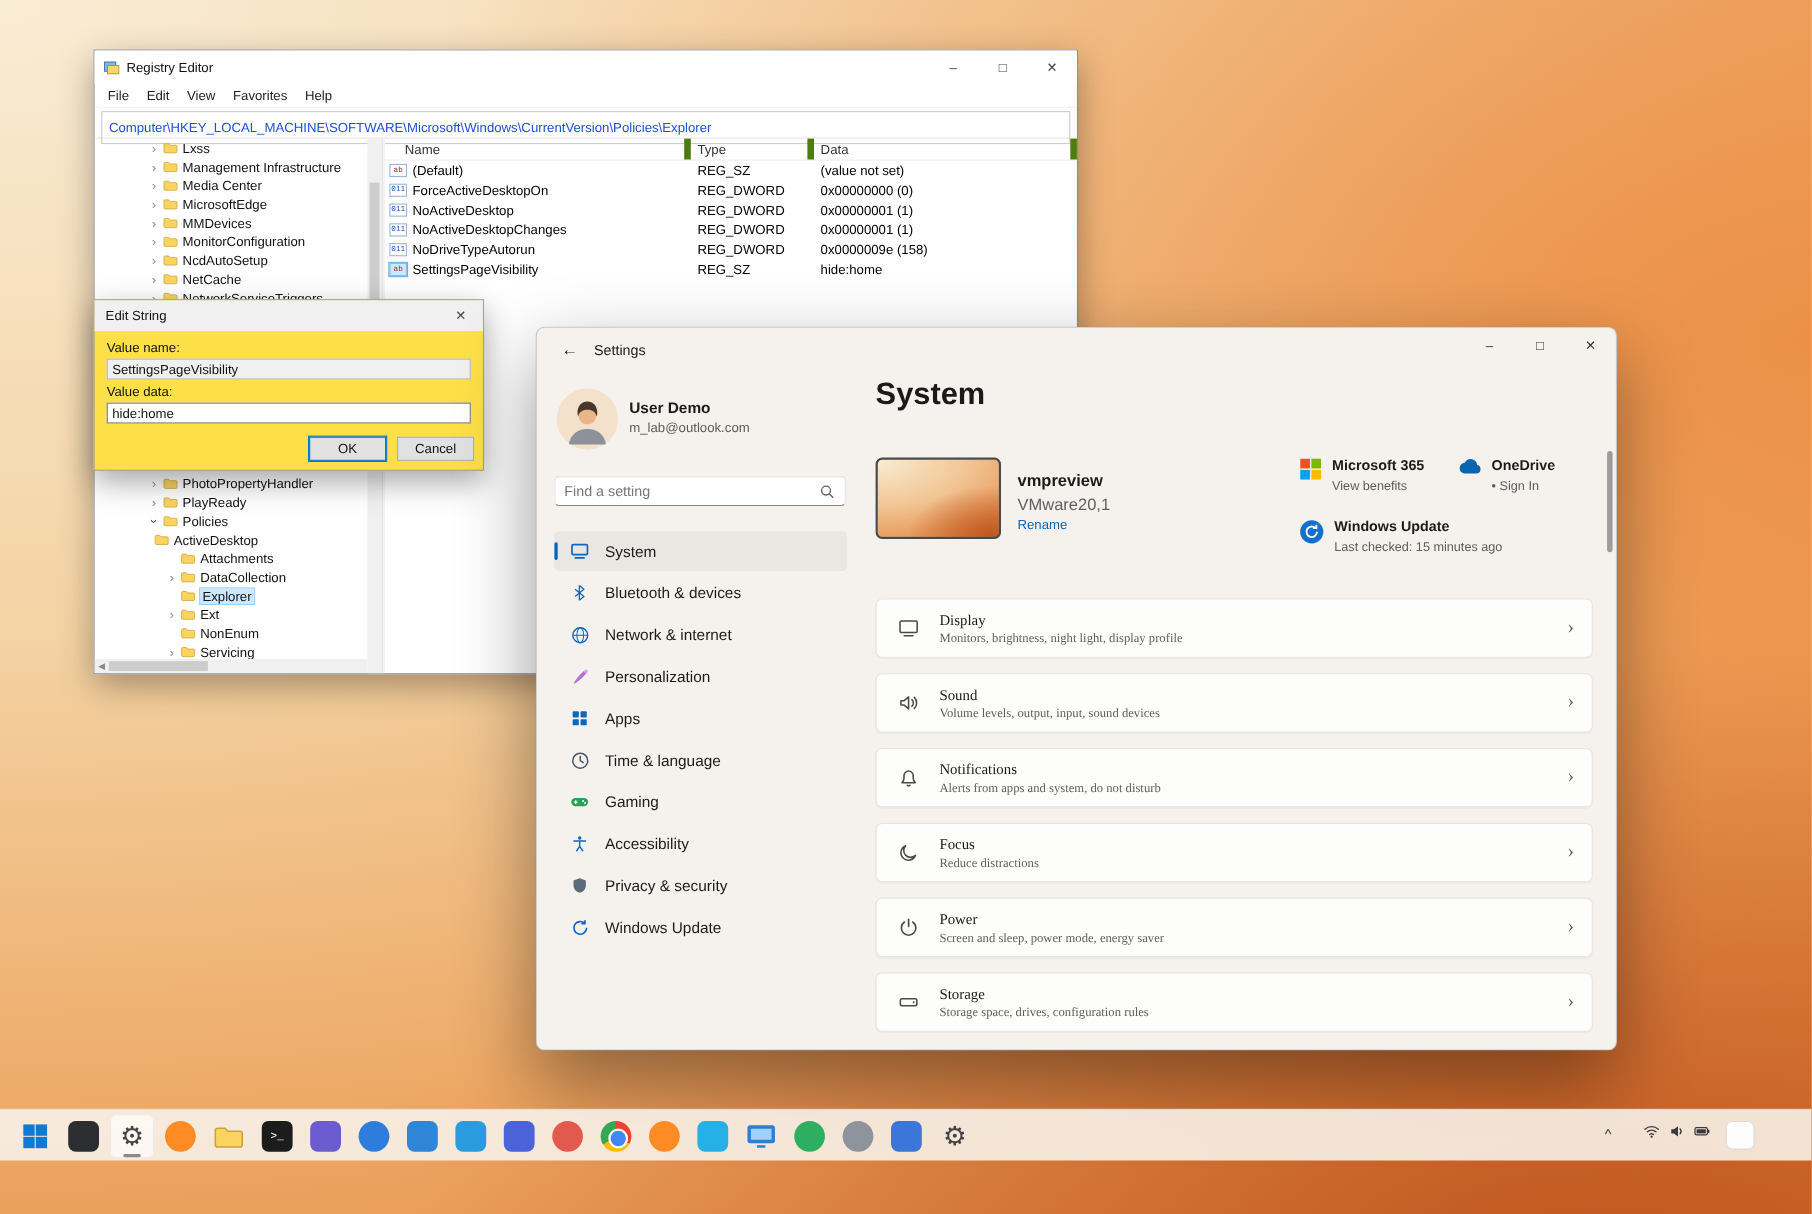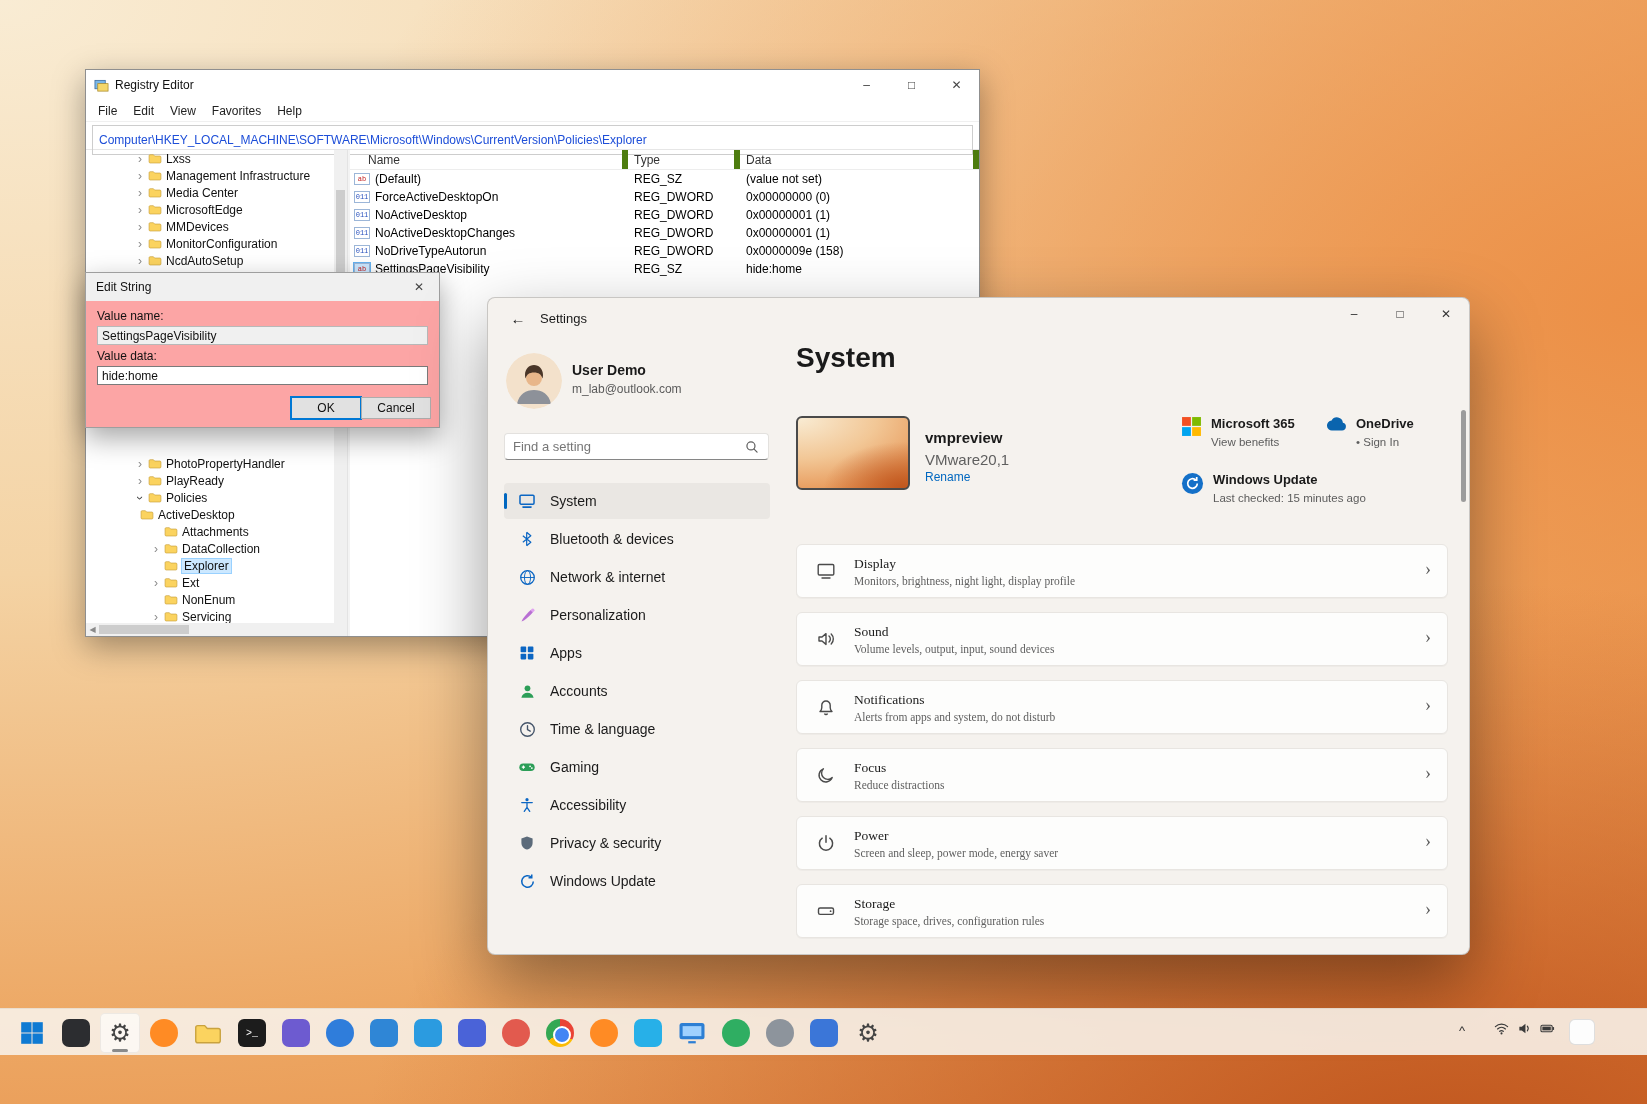--- a/index.html
+++ b/index.html
@@ -9,21 +9,21 @@
     position:relative;
     background:
       radial-gradient(120% 95% at 88% 105%, #c0561e 0%, rgba(192,86,30,0) 55%),
       radial-gradient(140% 120% at 100% 28%, #ec9047 0%, rgba(236,144,71,0) 58%),
       radial-gradient(160% 130% at 0% 0%, #f9ecd4 0%, #f4d3a4 40%, #eda763 72%, #e2823c 100%);
   }
   .ic svg, .nav-ic svg, .card-ic svg { display:block; }
 
   
   .reg-win { position:absolute; left:85px; top:45px; width:895px; height:568px; background:#fff;
-    border:1px solid #8f8f8f; box-shadow:0 10px 30px rgba(0,0,0,.35); font-size:12px; color:#000;margin-top:24px; }
+    border:1px solid #8f8f8f; box-shadow:0 10px 30px rgba(0,0,0,.35); font-size:12px; color:#000; }
   .reg-title { height:30px; display:flex; align-items:center; background:#fff; }
   .reg-title .ticon { margin:0 6px 0 8px; display:flex; }
   .reg-title .ttext { font-size:12px; color:#111; flex:1; }
   .win-btns { display:flex; height:100%; }
   .win-btn { width:45px; height:100%; display:flex; align-items:center; justify-content:center; color:#444; font-size:12px; }
   .reg-menu { height:22px; display:flex; align-items:center; padding-left:4px; border-bottom:1px solid #f0f0f0; }
   .reg-menu span { padding:0 8px; color:#222; }
   .reg-addr { height:28px; padding:3px 6px; border-bottom:1px solid #e6e6e6; }
   .reg-addr .addr-box { height:30px; border:1px solid #cdcdcd; display:flex; align-items:center; padding-left:6px; color:#1d4ed8; }
   .reg-body { display:flex; height:486px; }
@@ -52,31 +52,31 @@
   .vname { width:278px; display:flex; align-items:center; padding-left:4px; }
   .vic { width:16px; height:12px; border:1px solid #9cb6d8; background:#fff; font-size:7px; display:inline-flex;
     align-items:center; justify-content:center; margin-right:5px; font-family:"Liberation Mono", monospace; }
   .vic.string { color:#c32222; }
   .vic.dword { color:#2a52be; }
   .vic.vsel { background:#cce8ff; outline:1px solid #66b2ef; }
   .vtype { width:112px; padding-left:6px; }
   .vdata { flex:1; padding-left:6px; }
 
   
-  .dlg { position:absolute; left:85px; top:272px; width:355px; height:156px; background:#fca5a5;
+  .dlg { position:absolute; left:85px; top:272px; width:355px; height:156px; background:#fde047;
     border:1px solid #9e9e9e; box-shadow:0 10px 26px rgba(0,0,0,.35); font-size:12px; }
   .dlg-title { height:28px; background:#f0f0f0; display:flex; align-items:center; }
   .dlg-title .dtext { flex:1; padding-left:10px; color:#111; }
   .dlg-close { width:40px; height:100%; display:flex; align-items:center; justify-content:center; color:#444; }
   .dlg-body { padding:4px 11px 0 11px; }
   .dlg-label { margin:4px 0 3px 0; color:#111; }
   .dlg-input { width:100%; height:19px; border:1px solid #7a7a7a; font-size:12px; padding:0 4px;
     font-family:"Liberation Sans", sans-serif; background:#fff; color:#111; }
   .dlg-input.ro { background:#f0f0f0; border-color:#b8b8b8; }
-  .dlg-btns { position:absolute; right:8px; bottom:8px; display:flex; }
+  .dlg-btns { position:absolute; right:8px; bottom:8px; display:flex; gap:10px; }
   .dlg-btn { width:70px; height:22px; background:#e1e1e1; border:1px solid #adadad; font-size:12px;
     display:flex; align-items:center; justify-content:center; color:#111; }
   .dlg-btn.default { border:1px solid #0078d4; outline:1px solid #0078d4; }
 
   
   .set-win { position:absolute; left:487px; top:297px; width:983px; height:658px; background:#f5f2ee;
     border-radius:8px; border:1px solid rgba(0,0,0,.18); box-shadow:0 28px 70px rgba(0,0,0,.4); overflow:hidden; }
   .set-titlebar { position:absolute; left:0; top:0; right:0; height:40px; }
   .back-btn { position:absolute; left:14px; top:7px; width:32px; height:26px; display:flex; align-items:center;
     justify-content:center; font-size:15px; color:#1a1a1a; border-radius:4px; }
@@ -514,29 +514,20 @@
                 <rect x="2" y="11" width="7" height="7" rx="1"></rect>
                 <rect x="11" y="11" width="7" height="7" rx="1"></rect>
               </g>
             </svg>
           </span>
           <span class="nav-label">Apps</span>
         </div>
         <div class="nav-item">
           <span class="nav-ic">
             <svg viewBox="0 0 20 20" width="17" height="17">
-              <circle cx="10" cy="6.2" r="3.4" fill="#2c9e57"></circle>
-              <path d="M2.8 17.4c.8-3.8 3.8-5.8 7.2-5.8s6.4 2 7.2 5.8z" fill="#2c9e57"></path>
-            </svg>
-          </span>
-          <span class="nav-label">Accounts</span>
-        </div>
-        <div class="nav-item">
-          <span class="nav-ic">
-            <svg viewBox="0 0 20 20" width="17" height="17">
               <circle cx="10" cy="10" r="8" fill="none" stroke="#45556a" stroke-width="1.6"></circle>
               <path d="M10 5.5V10l3.2 2" fill="none" stroke="#45556a" stroke-width="1.6" stroke-linecap="round"></path>
             </svg>
           </span>
           <span class="nav-label">Time &amp; language</span>
         </div>
         <div class="nav-item">
           <span class="nav-ic">
             <svg viewBox="0 0 20 20" width="18" height="18">
               <rect x="1.5" y="6" width="17" height="8.4" rx="4.2" fill="#2c9e57"></rect>

